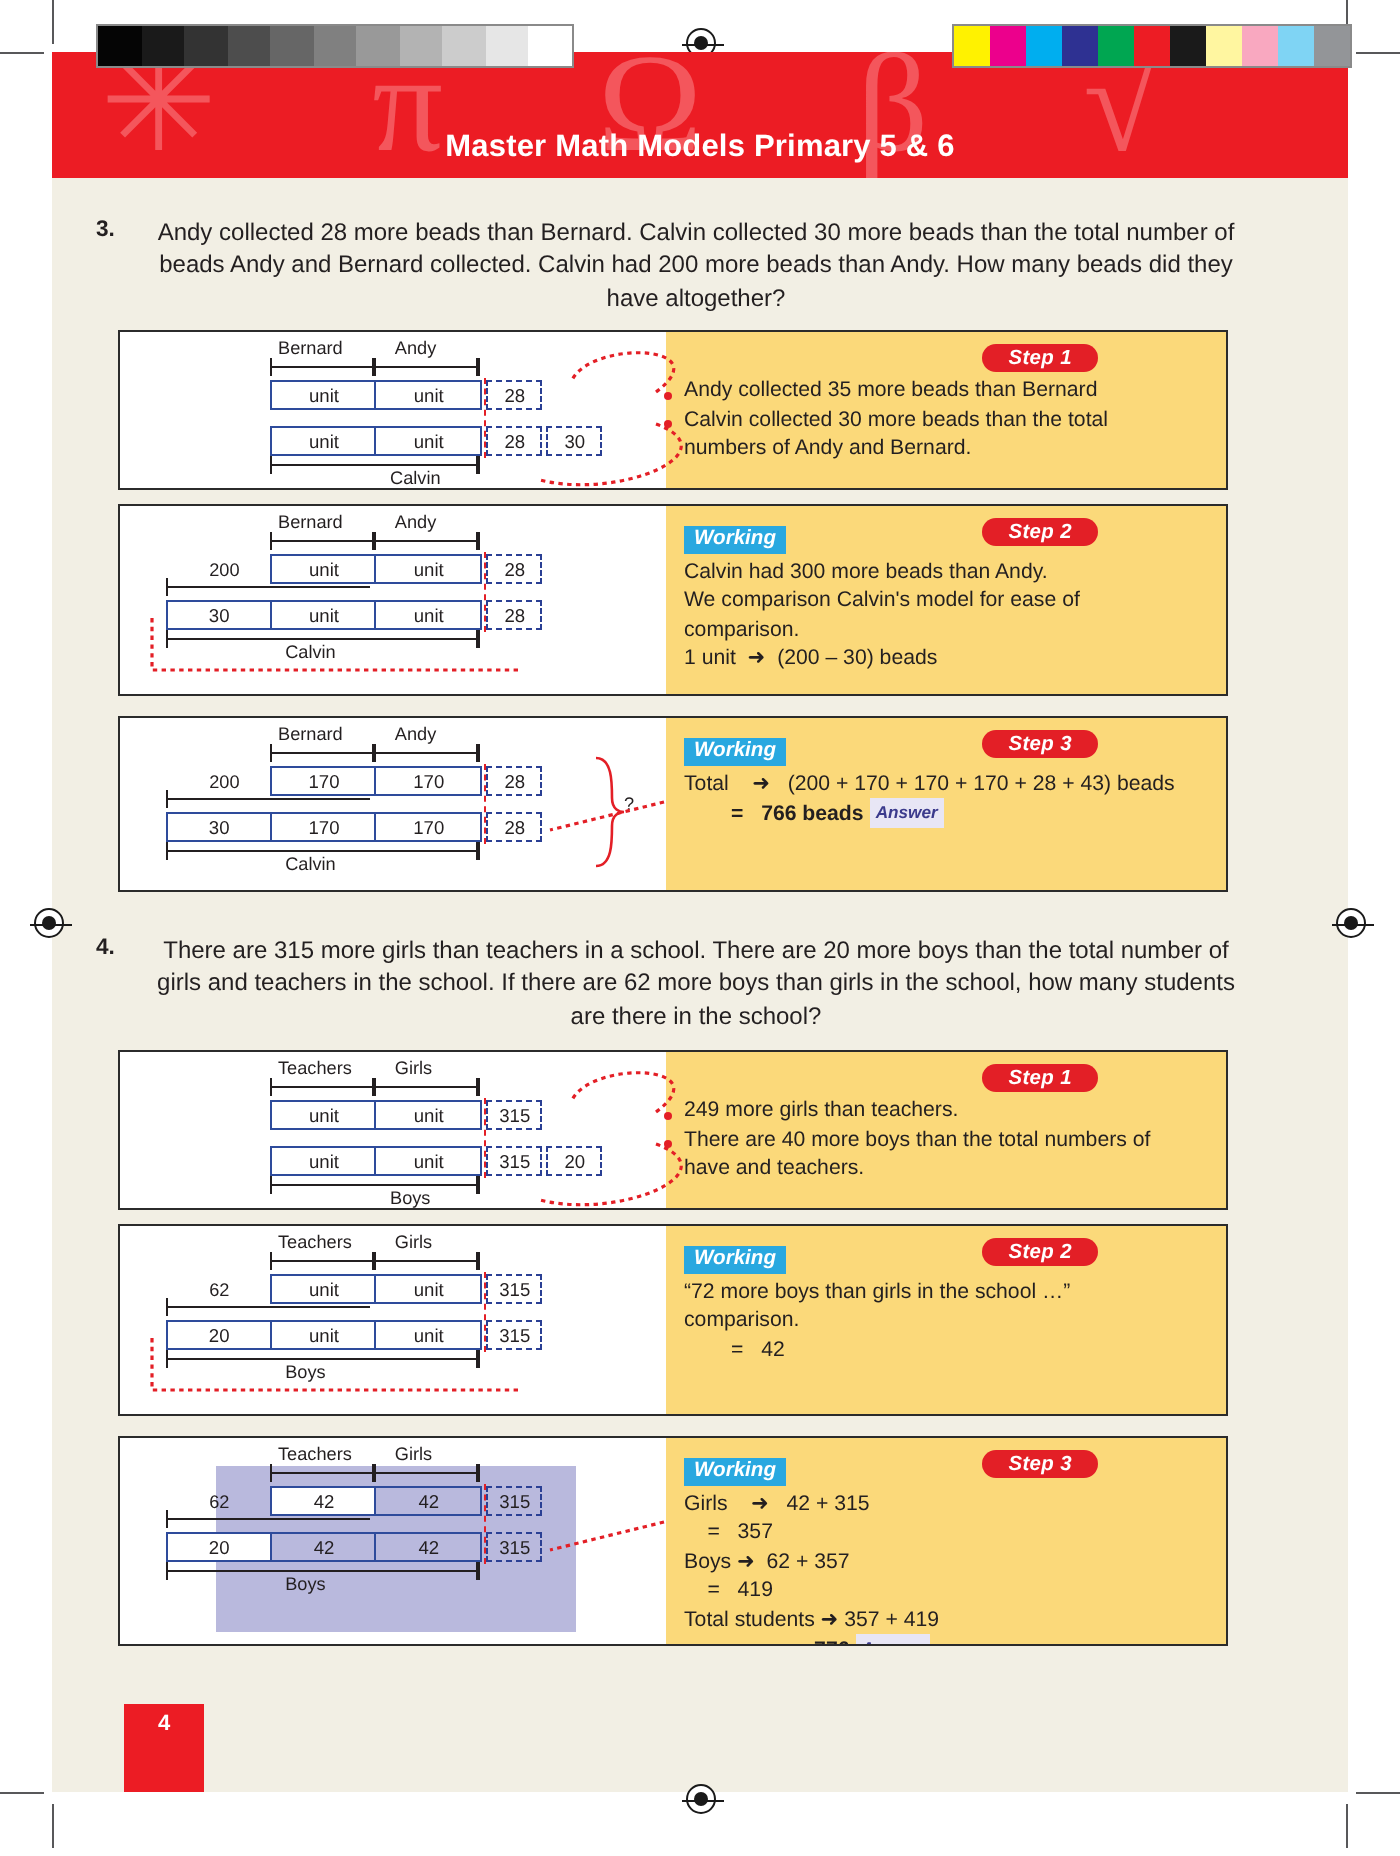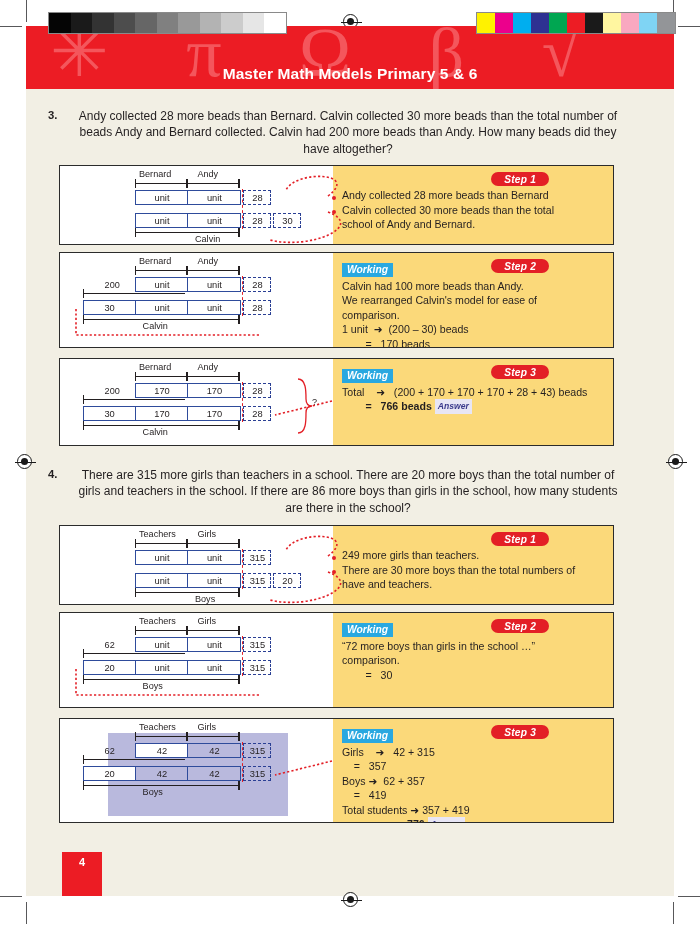--- a/index.html
+++ b/index.html
@@ -206,23 +206,23 @@
             <div class="lbl" style="left:137.4px;top:3px;">Andy</div>
             <div class="arrowline" style="left:75px;top:66px;width:104.4px;"></div>
             <div class="tick" style="left:75px;top:62px;height:9px;"></div>
             <div class="tick" style="left:178.4px;top:62px;height:9px;"></div>
             <div class="lbl" style="left:135px;top:68px;">Calvin</div>
           </div>
         </div>
         <div class="panel-right">
           <div class="badge-step">Step 1</div>
           <div style="height:16px;"></div>
-          <div class="work-line">Andy collected 28 more beads than Bernard</div>
+          <div class="work-line">Andy collected 35 more beads than Bernard</div>
           <div class="work-line">Calvin collected 30 more beads than the total</div>
-          <div class="work-line">school of Andy and Bernard.</div>
+          <div class="work-line">numbers of Andy and Bernard.</div>
         </div>
         <div class="bullet-dot" style="left:272px;top:30px;"></div>
         <div class="bullet-dot" style="left:272px;top:44px;"></div>
         <svg width="555" height="80" style="position:absolute;left:0;top:0;pointer-events:none;">
           <path d="M268,30 C300,6 236,4 226,24 M268,46 C306,60 250,84 210,74" stroke="#e31f26" stroke-width="1.6" fill="none" stroke-dasharray="2.2,2.2"></path>
         </svg>
       </div>
       <div class="panel" style="position: absolute; left: 59px; top: 252px; height: 96px; width: 555px; margin: 0px;">
         <div class="panel-left">
           <div class="model" style="height:96px">
@@ -243,21 +243,21 @@
             <div class="lbl" style="left:137.4px;top:3px;">Andy</div>
             <div class="arrowline" style="left:22.6px;top:40px;width:102.4px;"></div>
             <div class="tick" style="left:22.6px;top:36px;height:9px;"></div>
             <div class="lbl" style="left:44.6px;top:27px;">200</div>
             <div class="arrowline" style="left:22.6px;top:66px;width:156.8px;"></div>
             <div class="tick" style="left:22.6px;top:62px;height:9px;"></div>
             <div class="tick" style="left:178.4px;top:62px;height:9px;"></div>
             <div class="lbl" style="left:82.6px;top:68px;">Calvin</div>
           </div>
         </div>
-        <div class="panel-right"><div class="badge-step">Step 2</div><div class="badge-working">Working</div><div class="work-line">Calvin had 100 more beads than Andy.</div><div class="work-line">We rearranged Calvin's model for ease of</div><div class="work-line">comparison.</div><div class="work-line">1 unit  ➜  (200 – 30) beads</div><div class="work-line">        =   170 beads</div></div>
+        <div class="panel-right"><div class="badge-step">Step 2</div><div class="badge-working">Working</div><div class="work-line">Calvin had 300 more beads than Andy.</div><div class="work-line">We comparison Calvin's model for ease of</div><div class="work-line">comparison.</div><div class="work-line">1 unit  ➜  (200 – 30) beads</div></div>
         <svg width="555" height="96" style="position:absolute;left:0;top:0;pointer-events:none;">
           <path d="M16,56 L16,82 L200,82" stroke="#e31f26" stroke-width="1.6" fill="none" stroke-dasharray="2.2,2.2"></path>
         </svg>
       </div>
       <div class="panel" style="position: absolute; left: 59px; top: 358px; height: 88px; width: 555px; margin: 0px;">
         <div class="panel-left">
           <div class="model" style="height:88px">
             <div class="bar" style="left:75px;top:24px;width:54px;">170</div>
             <div class="bar" style="left:127.4px;top:24px;width:54px;">170</div>
             <div class="dashbox" style="left:183.4px;top:24px;width:28px;">28</div>
@@ -286,21 +286,21 @@
             <path d="M2,2 C10,2 10,14 10,22 C10,28 14,29 16,29 C14,29 10,30 10,36 C10,44 10,56 2,56" stroke="#e31f26" fill="none" stroke-width="1.3"></path>
           </svg>
         </div>
         <div class="panel-right"><div class="badge-step">Step 3</div><div class="badge-working">Working</div><div class="work-line">Total    ➜   (200 + 170 + 170 + 170 + 28 + 43) beads</div><div class="work-line b">        =   766 beads<span class="badge-answer">Answer</span></div></div>
         <svg width="555" height="88" style="position:absolute;left:0;top:0;pointer-events:none;">
           <path d="M272,42 L215,56" stroke="#e31f26" stroke-width="1.6" fill="none" stroke-dasharray="2.2,2.2"></path>
         </svg>
       </div>
       <div class="problem q-row" style="position:absolute;left:0;top:467px;">
         <div class="q-num">4.</div>
-        <div class="q-text">There are 315 more girls than teachers in a school. There are 20 more boys than the total number of girls and teachers in the school. If there are 86 more boys than girls in the school, how many students are there in the school?</div>
+        <div class="q-text">There are 315 more girls than teachers in a school. There are 20 more boys than the total number of girls and teachers in the school. If there are 62 more boys than girls in the school, how many students are there in the school?</div>
       </div>
       <div class="panel" style="position: absolute; left: 59px; top: 525px; height: 80px; width: 555px; margin: 0px;">
         <div class="panel-left">
           <div class="model" style="height:80px">
             <div class="bar" style="left:75px;top:24px;width:54px;">unit</div>
             <div class="bar" style="left:127.4px;top:24px;width:54px;">unit</div>
             <div class="dashbox" style="left:183.4px;top:24px;width:28px;">315</div>
             <div class="bar" style="left:75px;top:47px;width:54px;">unit</div>
             <div class="bar" style="left:127.4px;top:47px;width:54px;">unit</div>
             <div class="dashbox" style="left:183.4px;top:47px;width:28px;">315</div>
@@ -316,21 +316,21 @@
             <div class="arrowline" style="left:75px;top:66px;width:104.4px;"></div>
             <div class="tick" style="left:75px;top:62px;height:9px;"></div>
             <div class="tick" style="left:178.4px;top:62px;height:9px;"></div>
             <div class="lbl" style="left:135px;top:68px;">Boys</div>
           </div>
         </div>
         <div class="panel-right">
           <div class="badge-step">Step 1</div>
           <div style="height:16px;"></div>
           <div class="work-line">249 more girls than teachers.</div>
-          <div class="work-line">There are 30 more boys than the total numbers of</div>
+          <div class="work-line">There are 40 more boys than the total numbers of</div>
           <div class="work-line">have and teachers.</div>
         </div>
         <div class="bullet-dot" style="left:272px;top:30px;"></div>
         <div class="bullet-dot" style="left:272px;top:44px;"></div>
         <svg width="555" height="80" style="position:absolute;left:0;top:0;pointer-events:none;">
           <path d="M268,30 C300,6 236,4 226,24 M268,46 C306,60 250,84 210,74" stroke="#e31f26" stroke-width="1.6" fill="none" stroke-dasharray="2.2,2.2"></path>
         </svg>
       </div>
       <div class="panel" style="position: absolute; left: 59px; top: 612px; height: 96px; width: 555px; margin: 0px;">
         <div class="panel-left">
@@ -352,21 +352,21 @@
             <div class="lbl" style="left:137.4px;top:3px;">Girls</div>
             <div class="arrowline" style="left:22.6px;top:40px;width:102.4px;"></div>
             <div class="tick" style="left:22.6px;top:36px;height:9px;"></div>
             <div class="lbl" style="left:44.6px;top:27px;">62</div>
             <div class="arrowline" style="left:22.6px;top:66px;width:156.8px;"></div>
             <div class="tick" style="left:22.6px;top:62px;height:9px;"></div>
             <div class="tick" style="left:178.4px;top:62px;height:9px;"></div>
             <div class="lbl" style="left:82.6px;top:68px;">Boys</div>
           </div>
         </div>
-        <div class="panel-right"><div class="badge-step">Step 2</div><div class="badge-working">Working</div><div class="work-line">“72 more boys than girls in the school …”</div><div class="work-line">comparison.</div><div class="work-line">        =   30</div></div>
+        <div class="panel-right"><div class="badge-step">Step 2</div><div class="badge-working">Working</div><div class="work-line">“72 more boys than girls in the school …”</div><div class="work-line">comparison.</div><div class="work-line">        =   42</div></div>
         <svg width="555" height="96" style="position:absolute;left:0;top:0;pointer-events:none;">
           <path d="M16,56 L16,82 L200,82" stroke="#e31f26" stroke-width="1.6" fill="none" stroke-dasharray="2.2,2.2"></path>
         </svg>
       </div>
       <div class="panel" style="position: absolute; left: 59px; top: 718px; height: 105px; width: 555px; margin: 0px;">
         <div class="panel-left">
           <div class="model" style="height:105px">
             <div class="shade" style="left:48px;top:14px;width:180px;height:83px;"></div>
             <div class="bar" style="left:75px;top:24px;width:54px;">42</div>
             <div class="bar" style="left:127.4px;top:24px;width:54px;background:#b9b9dd;">42</div>

